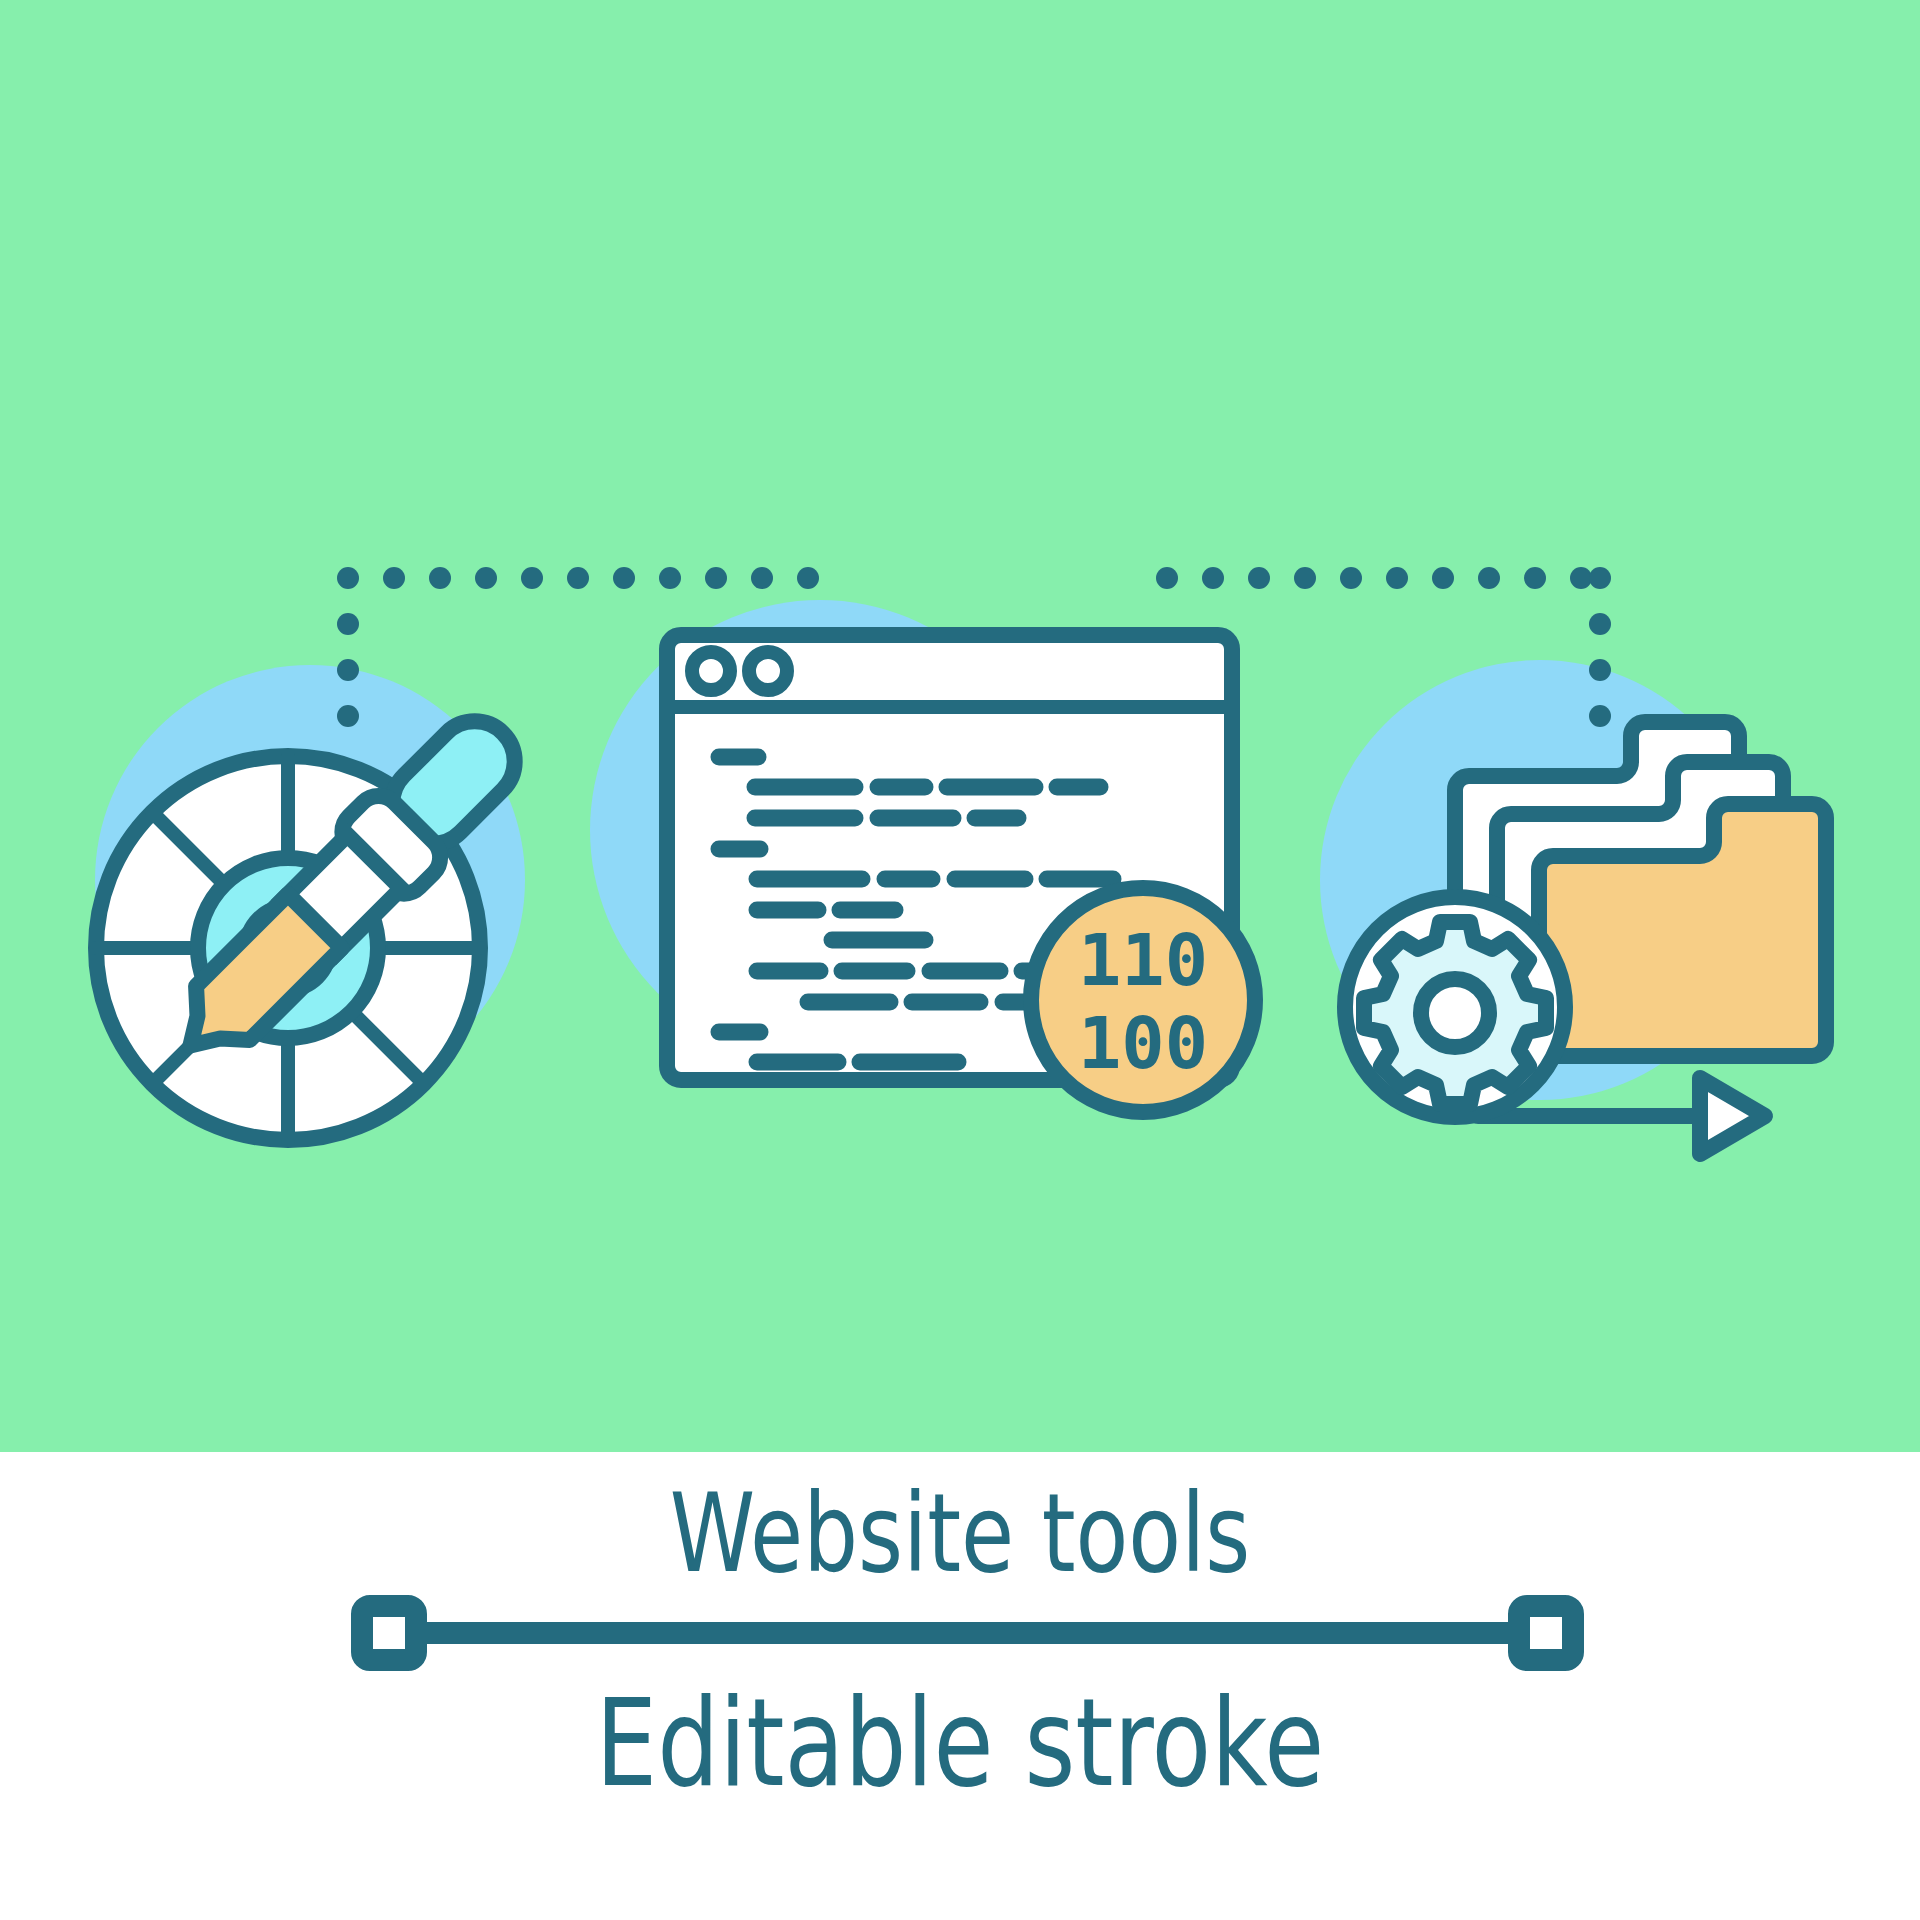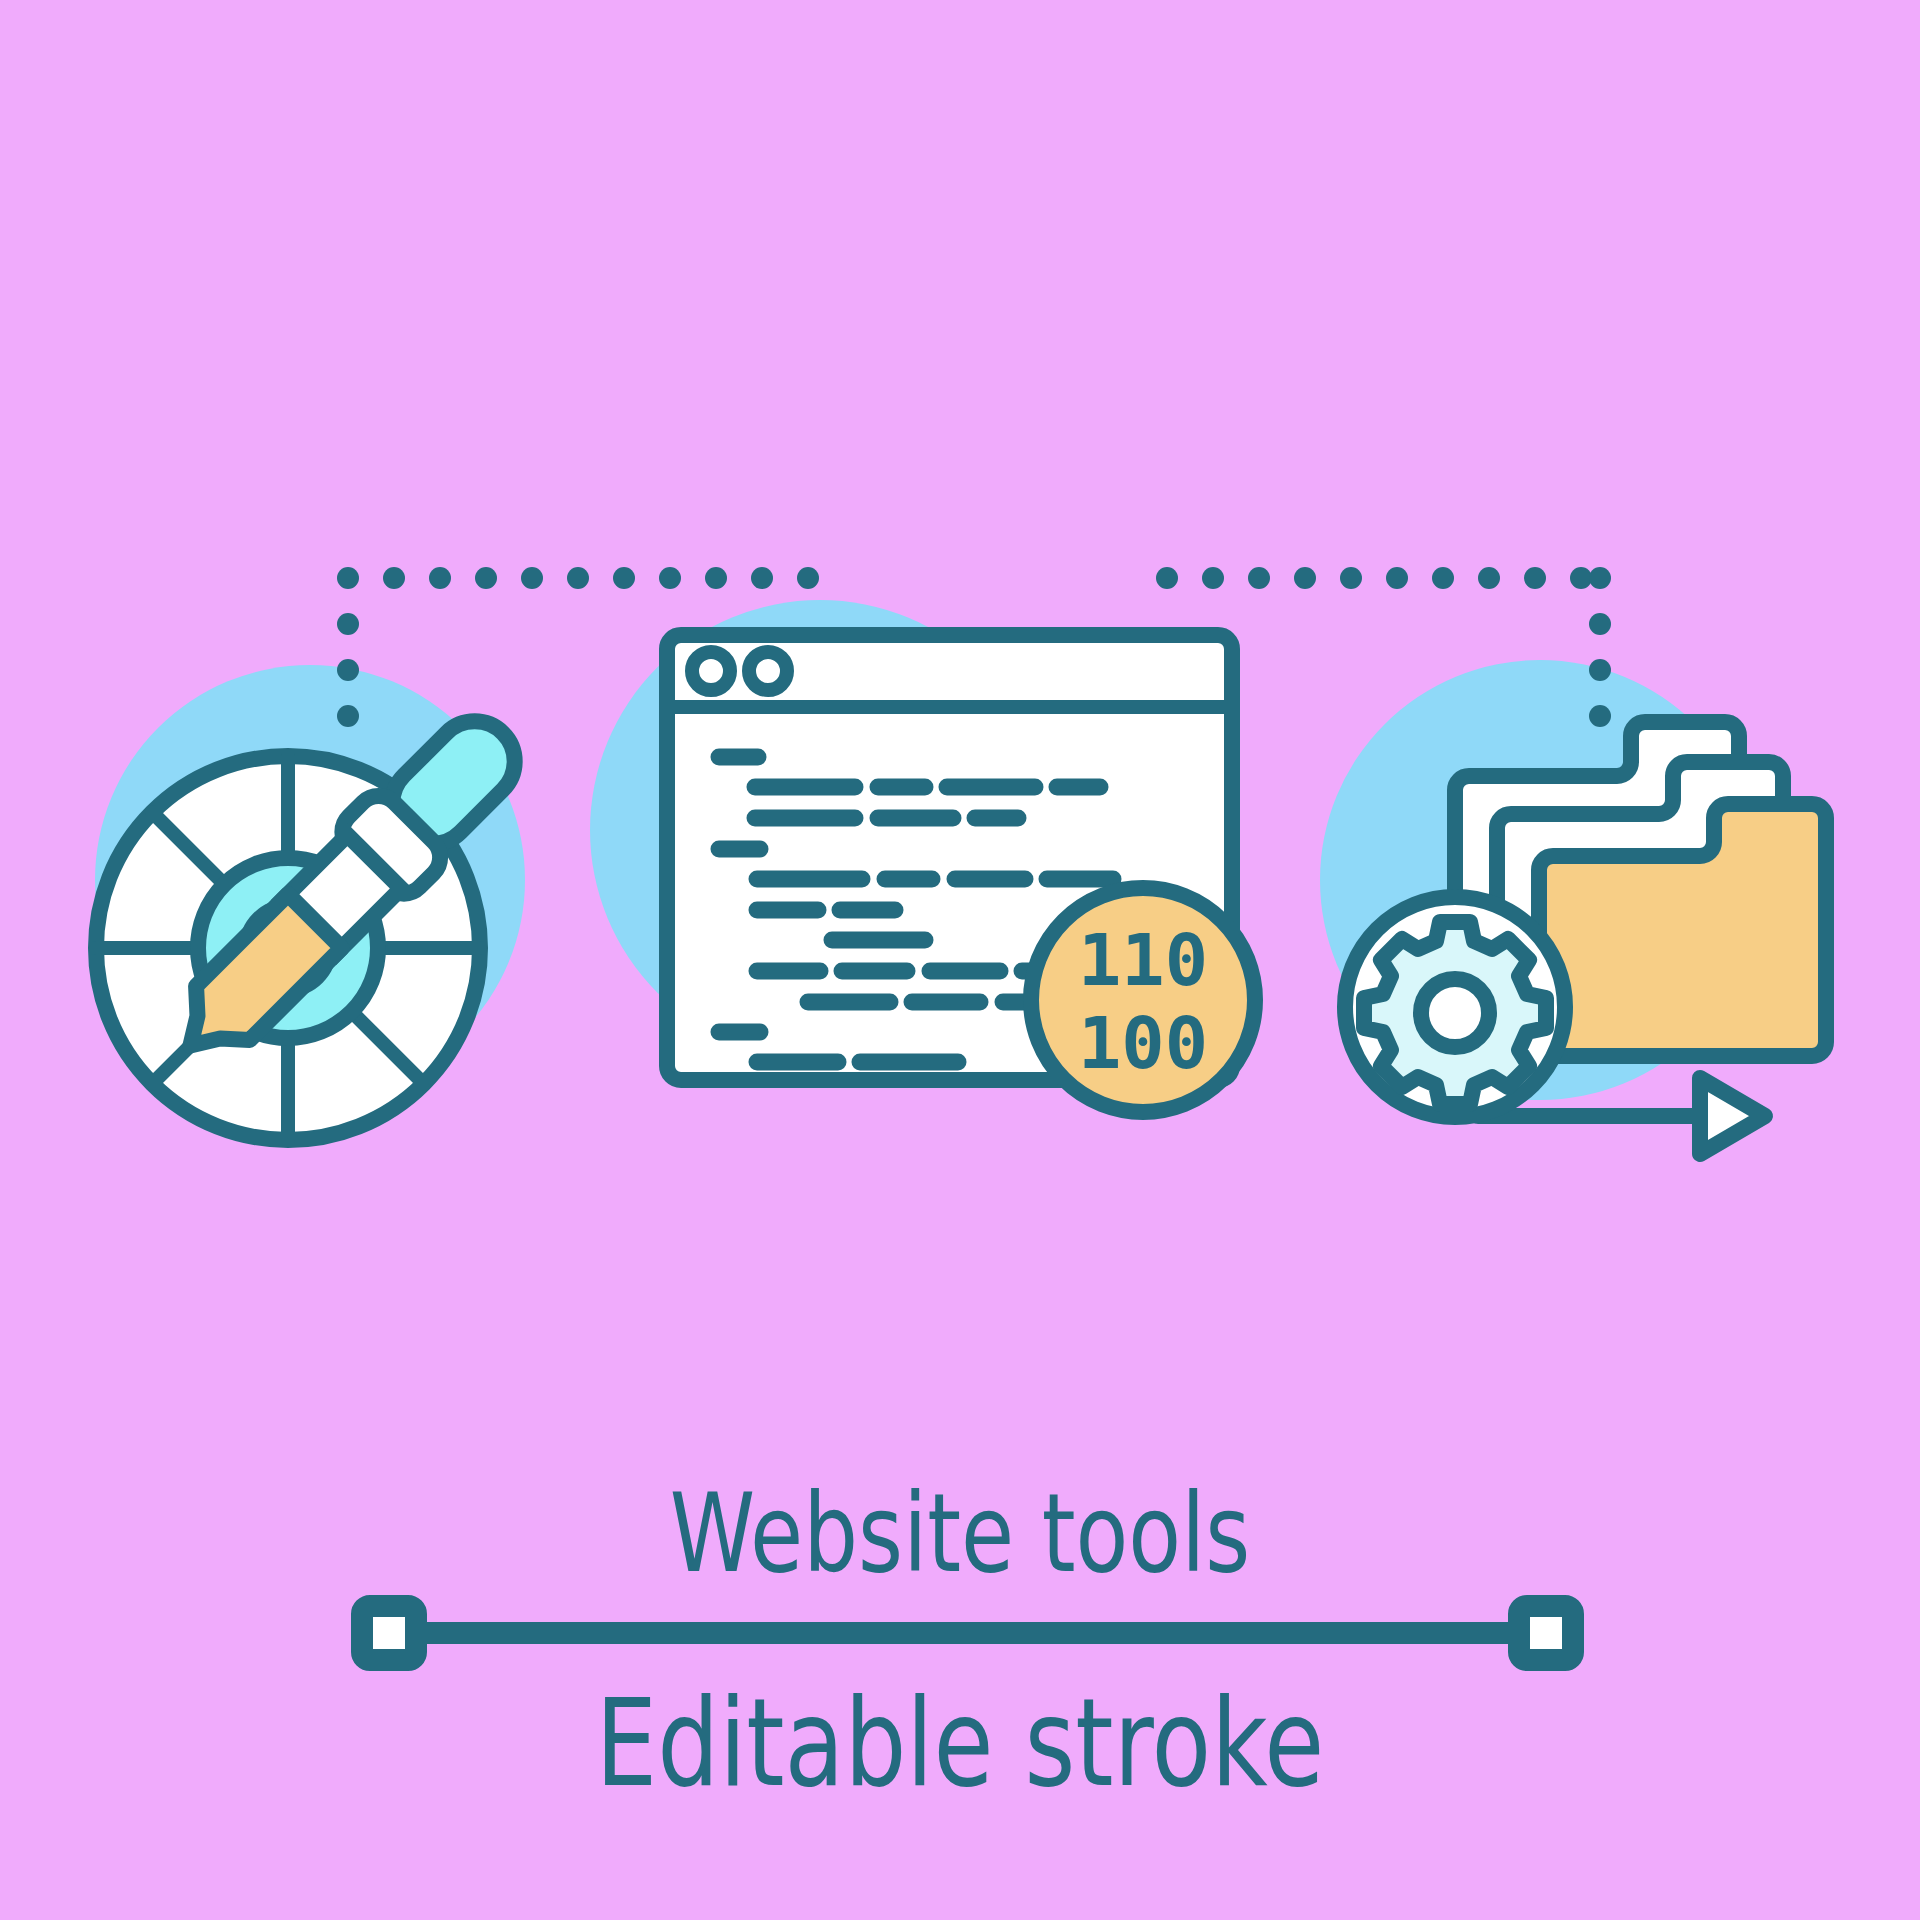--- a/index.html
+++ b/index.html
@@ -10,22 +10,22 @@
   }
   body {
     width: 1920px;
     height: 1920px;
     font-family: "Liberation Sans", sans-serif;
     overflow: hidden;
   }
   #stage {
     position: relative;
     width: 1920px;
-    height: 1920px;
-    background: #f0abfc;
+    height: 1452px;
+    background: #86efac;
   }
   #art {
     position: absolute;
     left: 0;
     top: 0;
     width: 1920px;
     height: 1920px;
     display: block;
   }
   .cap-text {

